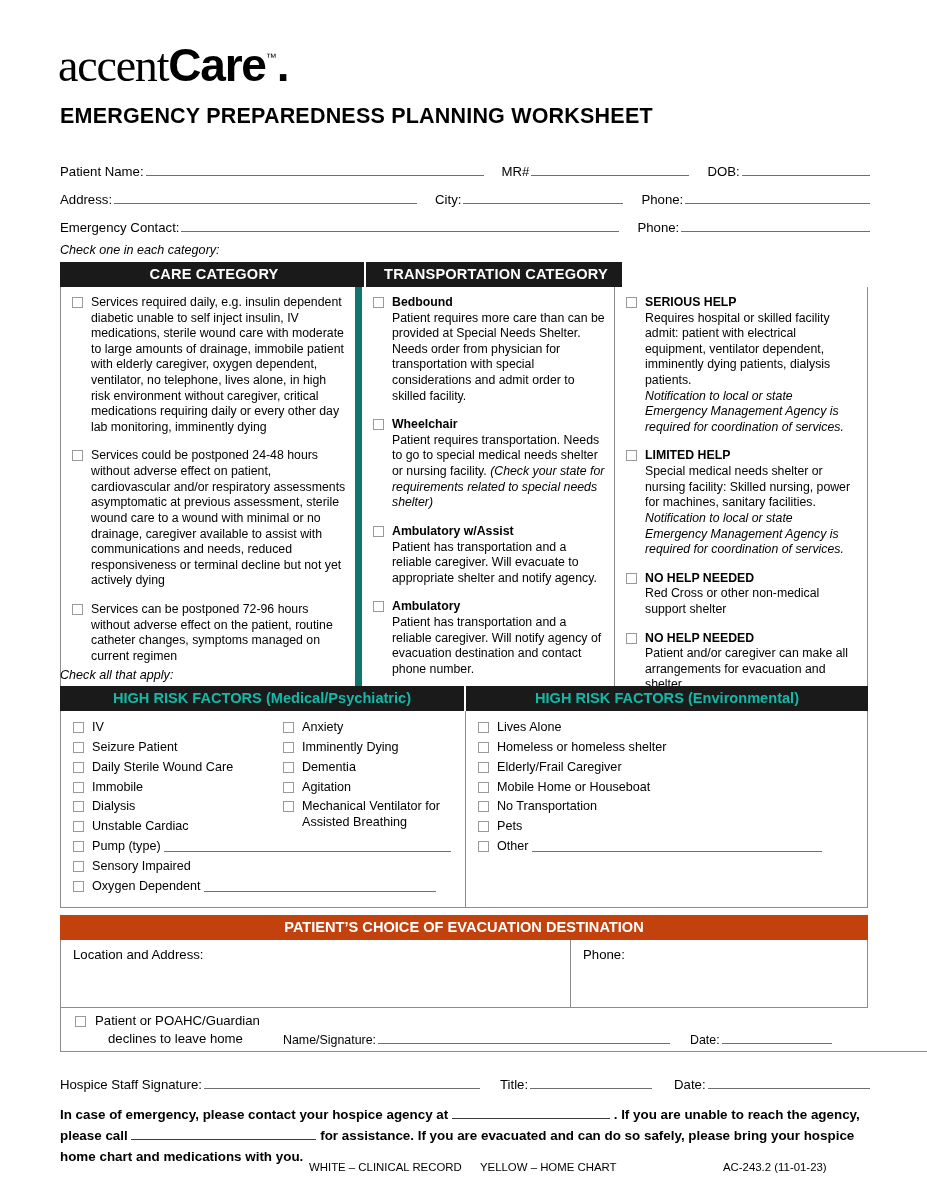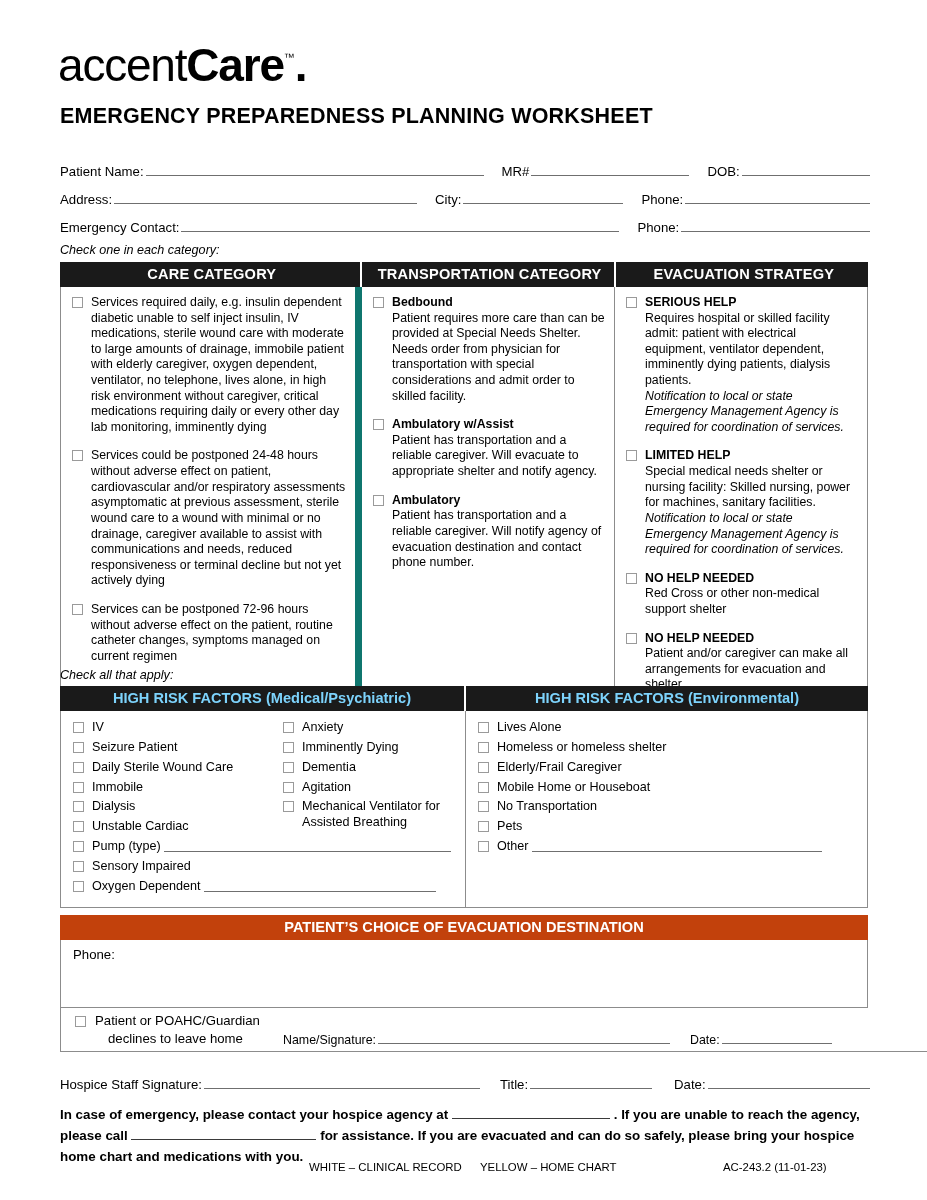--- a/index.html
+++ b/index.html
@@ -25,21 +25,21 @@
   
   .logo {
     position: absolute;
     left: 58px;
     top: 42px;
     font-size: 46px;
     letter-spacing: -1.2px;
     line-height: 1;
     white-space: nowrap;
   }
-  .logo .accent { font-weight: 400; }
+  .logo .accent { font-weight: 400; font-family: Liberation Serif, serif; }
   .logo .care { font-weight: 700; }
   .logo .tm {
     font-size: 11px;
     vertical-align: 20px;
     letter-spacing: 0;
     font-weight: 400;
   }
   .logo .dot { font-weight: 700; }
 
   
@@ -144,21 +144,21 @@
   
   .risk-wrap {
     position: absolute;
     left: 60px;
     top: 686px;
     width: 808px;
   }
   .risk-head { display: flex; }
   .risk-head .hcell {
     background: #1a1a1a;
-    color: #7dd3fc;
+    color: #14b8a6;
     font-size: 14.6px;
     font-weight: 700;
     text-align: center;
     padding: 4px 0 5px 0;
   }
   .r1 { width: 404px; }
   .rsep { width: 2px; background: #ffffff; }
   .r2 { width: 402px; }
 
   .risk-body {
@@ -340,41 +340,44 @@
   </div>
 
   <div class="check-note" style="top:243px;">Check one in each category:</div>
 
   <div class="cat-wrap">
     <div class="cat-head">
       <div class="hcell c1">CARE CATEGORY</div>
       <div class="hsep"></div>
       <div class="hcell c2">TRANSPORTATION CATEGORY</div>
       <div class="hsep"></div>
-      <div class="hcell c3">EVACUATION STRATEGY</div>
     </div>
     <div class="cat-body">
       <div class="cat-col b1" id="care-col">
           <div class="cbitem">
             <span class="cb"></span>
             <div class="cbtext">Services required daily, e.g. insulin dependent diabetic unable to self inject insulin, IV medications, sterile wound care with moderate to large amounts of drainage, immobile patient with elderly caregiver, oxygen dependent, ventilator, no telephone, lives alone, in high risk environment without caregiver, critical medications requiring daily or every other day lab monitoring, imminently dying</div>
           </div>
           <div class="cbitem">
             <span class="cb"></span>
             <div class="cbtext">Services could be postponed 24-48 hours without adverse effect on patient, cardiovascular and/or respiratory assessments asymptomatic at previous assessment, sterile wound care to a wound with minimal or no drainage, caregiver available to assist with communications and needs, reduced responsiveness or terminal decline but not yet actively dying</div>
           </div>
           <div class="cbitem">
             <span class="cb"></span>
             <div class="cbtext">Services can be postponed 72-96 hours without adverse effect on the patient, routine catheter changes, symptoms managed on current regimen</div>
           </div>
         </div>
       <div class="cat-col b2" id="trans-col">
           <div class="cbitem">
             <span class="cb"></span>
             <div class="cbtext"><b>Bedbound</b><br>Patient requires more care than can be provided at Special Needs Shelter. Needs order from physician for transportation with special considerations and admit order to skilled facility.</div>
+          </div>
+          <div class="cbitem">
+            <span class="cb"></span>
+            <div class="cbtext"><b>Wheelchair</b><br>Patient requires transportation. Needs to go to special medical needs shelter or nursing facility.<i> (Check your state for requirements related to special needs shelter)</i></div>
           </div>
           <div class="cbitem">
             <span class="cb"></span>
             <div class="cbtext"><b>Ambulatory w/Assist</b><br>Patient has transportation and a reliable caregiver. Will evacuate to appropriate shelter and notify agency.</div>
           </div>
           <div class="cbitem">
             <span class="cb"></span>
             <div class="cbtext"><b>Ambulatory</b><br>Patient has transportation and a reliable caregiver. Will notify agency of evacuation destination and contact phone number.</div>
           </div>
         </div>
@@ -502,20 +505,23 @@
             <span class="rtxt">Other</span>
             <span class="rline" style="width: 290px;"></span>
           </div>
         </div>
     </div>
   </div>
 
   <div class="choice-wrap">
     <div class="choice-head">PATIENT’S CHOICE OF EVACUATION DESTINATION</div>
     <div class="choice-body">
+      <div class="choice-loc">
+        <span>Location and Address:</span>
+      </div>
       <div class="choice-phone">
         <span>Phone:</span>
       </div>
     </div>
     <div class="choice-foot">
       <span class="cfcb"></span>
       <span class="cft1">Patient or POAHC/Guardian</span>
       <span class="cft2">declines to leave home</span>
       <span class="cfsig">
         <span>Name/Signature:</span>

